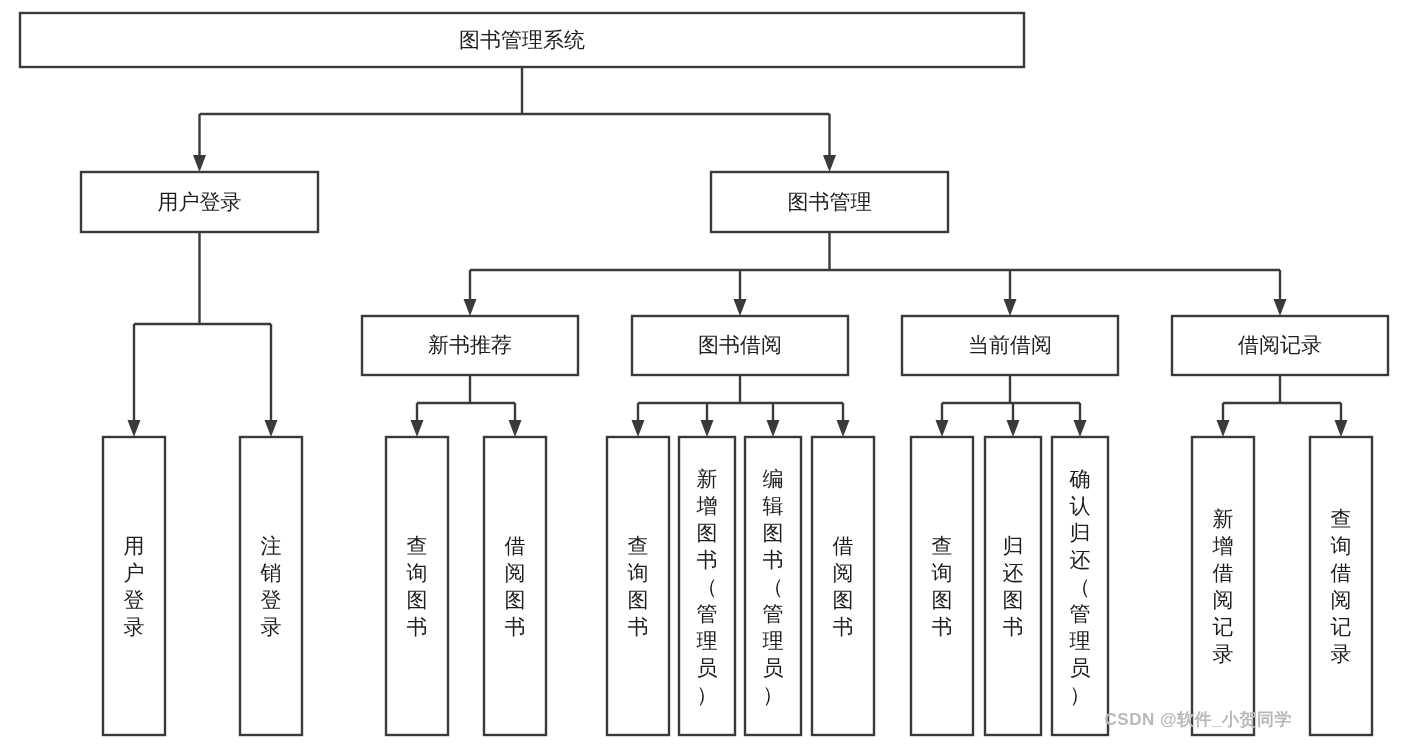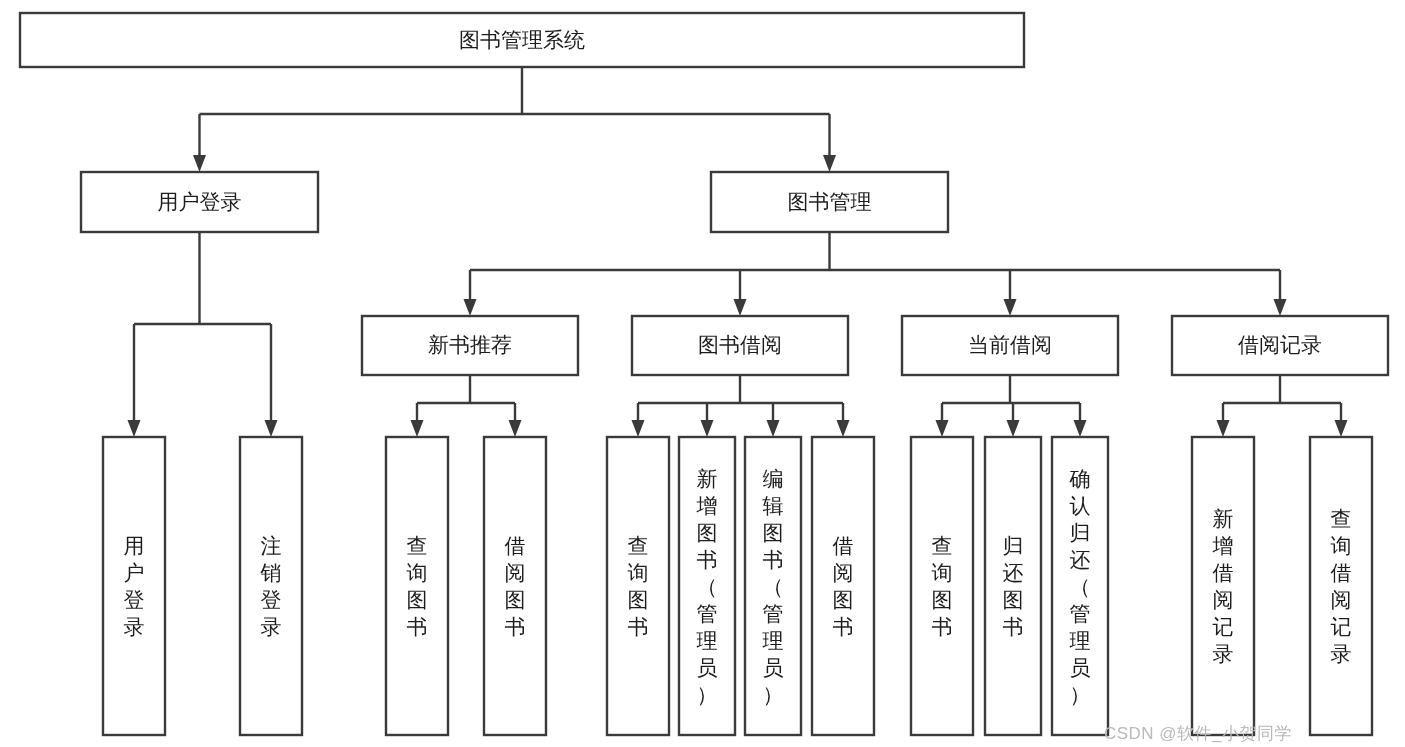--- a/index.html
+++ b/index.html
@@ -50,26 +50,27 @@
   }
   .node-label-vert {
     font-family: "Liberation Sans", sans-serif;
     fill: #1d1d1d;
     font-size: 21px;
     text-anchor: middle;
   }
   .watermark {
     position: absolute;
     right: 14px;
-    bottom: 2px;
+    bottom: 16px;
     font-family: "Liberation Sans", sans-serif;
     font-size: 17px;
     color: #b9b9b9;
     white-space: nowrap;
     letter-spacing: 0.5px;
+    font-weight: bold;
   }
 </style>
 </head>
 <body>
 
 <div id="diagram-root">
   <svg class="flow" viewBox="0 0 1405 747">
     <g id="edges-layer">
         <g>
           <line x1="522" y1="67" x2="522" y2="114" class="edge-line"></line>

